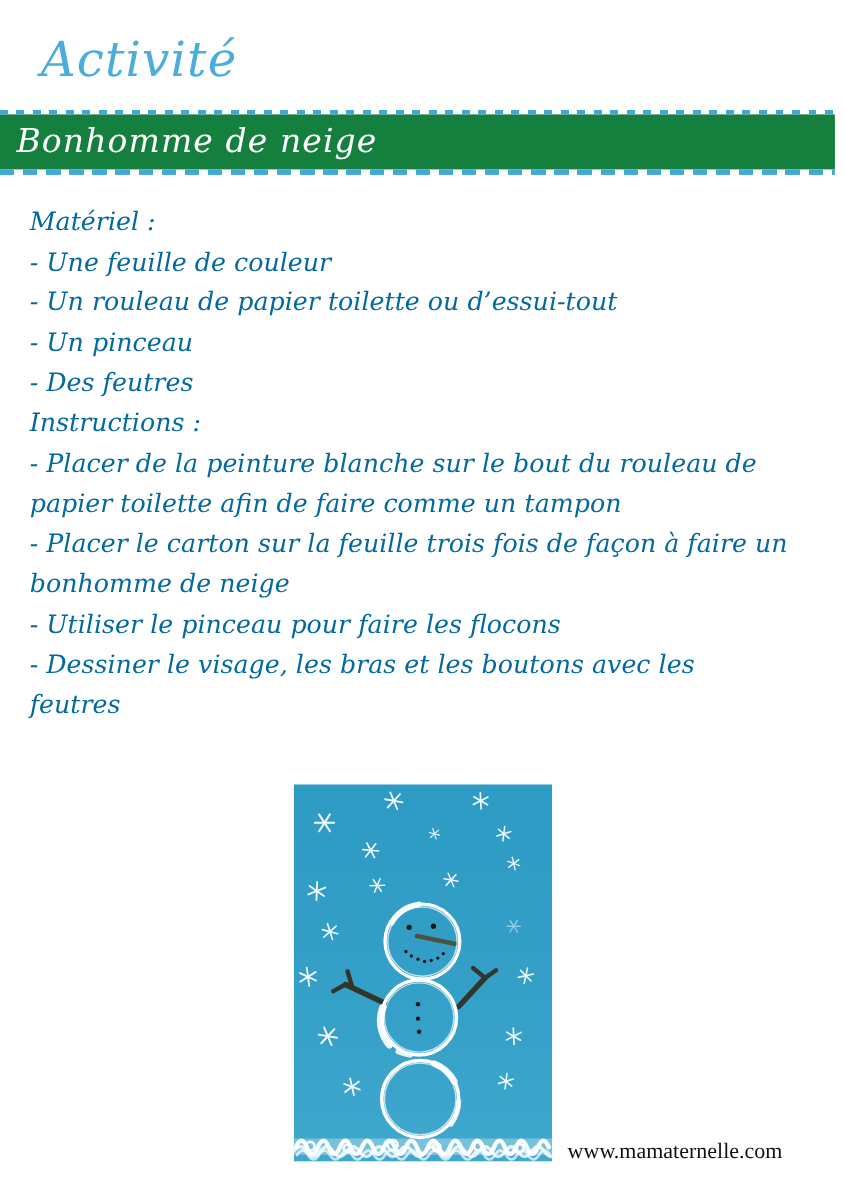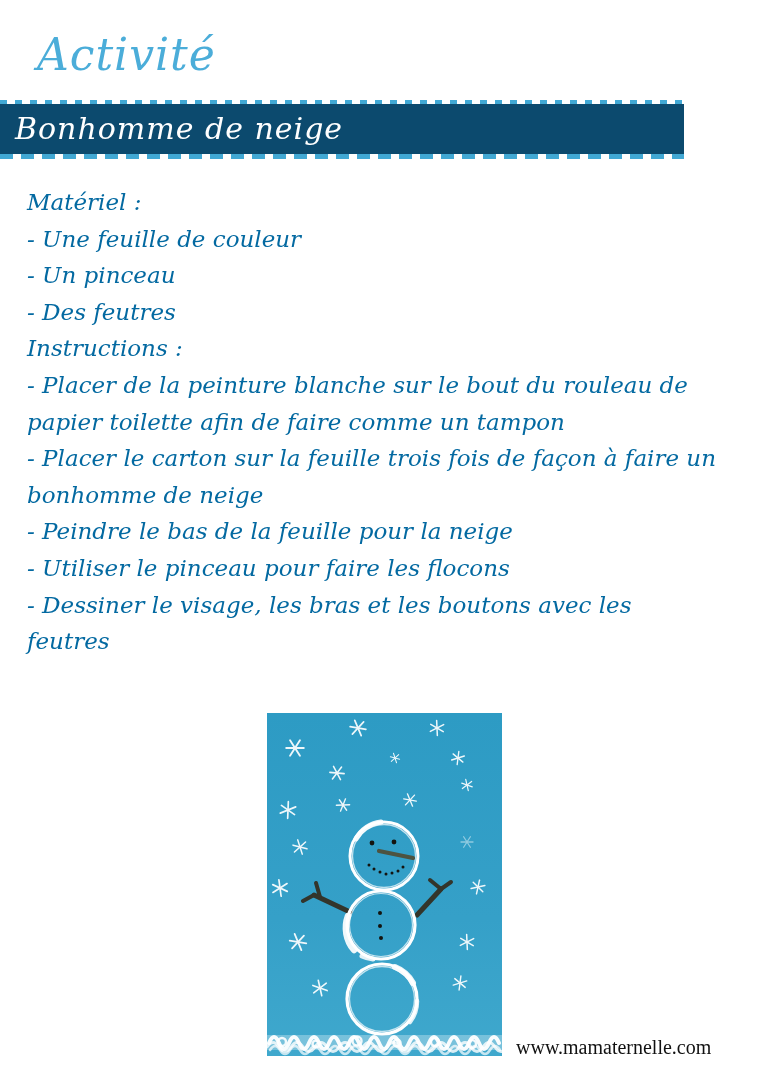--- a/index.html
+++ b/index.html
@@ -6,22 +6,22 @@
   .page {
     position:relative; width:768px; height:1075px; background:#ffffff;
     font-family:"DejaVu Serif", serif; overflow:hidden;
   }
   .title {
     position:absolute; left:22px; top:14px; margin:15px;
     font-size:44px; font-weight:normal; font-style:italic;
     color:#4badd9; letter-spacing:1px;
   }
   .banner {
-    position:absolute; left:0; top:104px; width:684px; height:50px;
-    background:#0c4a6e;
+    position:absolute; left:0; top:104px; width:759px; height:50px;
+    background:#15803d;
   }
   .banner::before {
     content:""; position:absolute; left:0; top:-4px; width:100%; height:4px;
     background:repeating-linear-gradient(90deg,#41a8d4 0 7px, transparent 7px 15px);
   }
   .banner::after {
     content:""; position:absolute; left:0; bottom:-5px; width:100%; height:5px;
     background:repeating-linear-gradient(90deg,#41a8d4 0 13px, transparent 13px 21px);
   }
   .banner-label {
@@ -49,26 +49,26 @@
 
   <h1 class="title">Activité</h1>
 
   <div class="banner">
     <span class="banner-label">Bonhomme de neige</span>
   </div>
 
   <section class="body-text">
     <p>Matériel :</p>
     <p>- Une feuille de couleur</p>
+    <p>- Un rouleau de papier toilette ou d’essui-tout</p>
     <p>- Un pinceau</p>
     <p>- Des feutres</p>
     <p>Instructions :</p>
     <p>- Placer de la peinture blanche sur le bout du rouleau de papier toilette afin de faire comme un tampon</p>
     <p>- Placer le carton sur la feuille trois fois de façon à faire un bonhomme de neige</p>
-    <p>- Peindre le bas de la feuille pour la neige</p>
     <p>- Utiliser le pinceau pour faire les flocons</p>
     <p>- Dessiner le visage, les bras et les boutons avec les feutres</p>
   </section>
 
   <figure class="photo">
     <svg width="235" height="343" viewBox="0 0 235 343" xmlns="http://www.w3.org/2000/svg">
       <defs>
         <linearGradient id="paper" x1="0" y1="0" x2="0" y2="1">
           <stop offset="0" stop-color="#2d9bc4"></stop>
           <stop offset="0.6" stop-color="#35a0c8"></stop>

